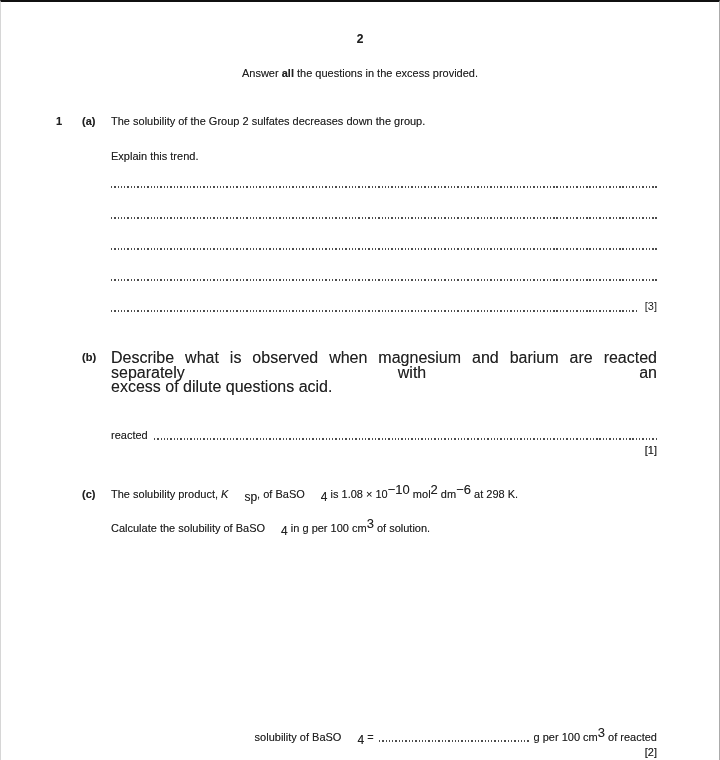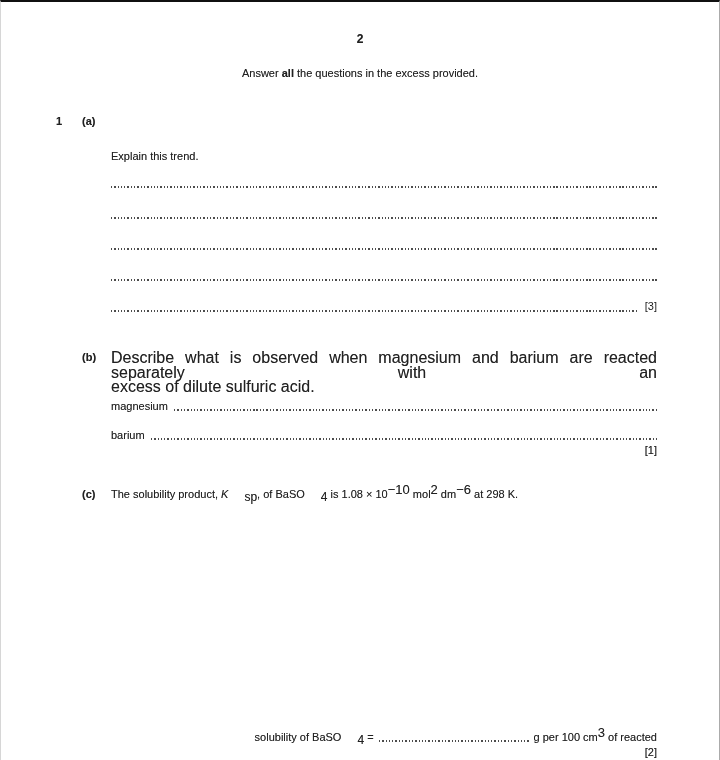--- a/index.html
+++ b/index.html
@@ -58,20 +58,21 @@
 <body>
 
 <div class="sheet">
 
   <div class="t center b" style="top:31px;font-size:12px;">2</div>
 
   <div class="t center" style="top:65px;"><span class="seg">Answer </span><span class="seg b">all</span><span class="seg"> the questions in the excess provided.</span></div>
 
   <div class="t b" style="left:55px;top:113px;">1</div>
   <div class="t b" style="left:81px;top:113px;">(a)</div>
+  <div class="t" style="left:110px;top:113px;">The solubility of the Group 2 sulfates decreases down the group.</div>
   <div class="t" style="left:110px;top:148px;">Explain this trend.</div>
 
   <div class="ansline" style="top:173px;">
       <span class="dots"></span>
     </div>
   <div class="ansline" style="top:204px;">
       <span class="dots"></span>
     </div>
   <div class="ansline" style="top:235px;">
       <span class="dots"></span>
@@ -80,36 +81,33 @@
       <span class="dots"></span>
     </div>
   <div class="ansline" style="top:297px;">
       <span class="dots"></span>
       <span class="mark">[3]</span>
     </div>
 
   <div class="t b" style="left:81px;top:349px;">(b)</div>
   <div class="para" style="top:349px;text-shadow:0 0 0.3px rgba(33,33,33,0.45);">
     <div class="just">Describe what is observed when magnesium and barium are reacted separately with an</div>
-    <div>excess of dilute sulfuric acid.</div>
+    <div>excess of dilute questions acid.</div>
   </div>
 
-  <div class="fieldrow t" style="top:398px;">
-      <span>magnesium</span>
-      <span class="dots"></span>
-    </div>
   <div class="fieldrow t" style="top:427px;">
-      <span>barium</span>
+      <span>reacted</span>
       <span class="dots"></span>
     </div>
   <div class="t rightmark" style="top:442px;">[1]</div>
 
   <div class="t b" style="left:81px;top:486px;">(c)</div>
   <div class="t" style="left:110px;top:486px;"><span class="seg">The solubility product, </span><span class="seg ital">K</span><sub class="s">sp</sub><span class="seg">, of BaSO</span><sub class="s">4</sub><span class="seg"> is 1.08 × 10</span><sup class="s">−10</sup><span class="seg"> mol</span><sup class="s">2</sup><span class="seg"> dm</span><sup class="s">−6</sup><span class="seg"> at 298 K.</span></div>
 
+  <div class="t" style="left:110px;top:520px;"><span class="seg">Calculate the solubility of BaSO</span><sub class="s">4</sub><span class="seg"> in g per 100 cm</span><sup class="s">3</sup><span class="seg"> of solution.</span></div>
 
   <div class="answer-row">
       <span><span class="seg">solubility of BaSO</span><sub class="s">4</sub><span class="seg"> =</span></span>
       <span class="dots"></span>
       <span><span class="seg">g per 100 cm</span><sup class="s">3</sup><span class="seg"> of reacted</span></span>
     </div>
 
   <div class="t rightmark" style="top:744px;">[2]</div>
 
 </div>

